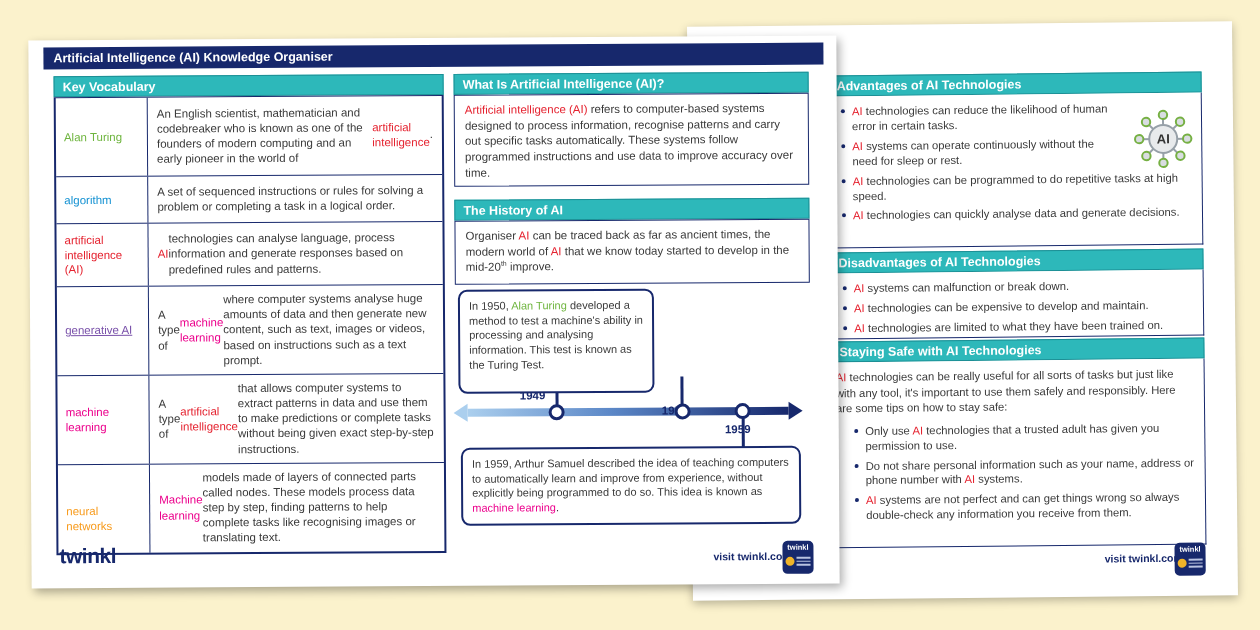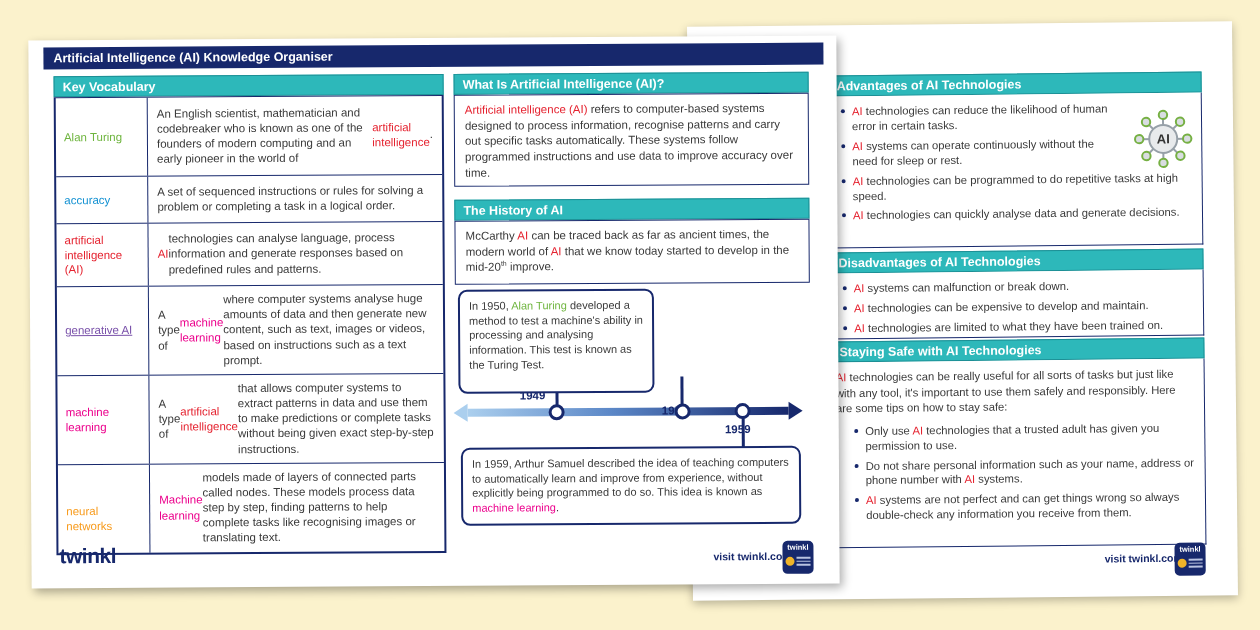--- a/index.html
+++ b/index.html
@@ -218,21 +218,21 @@
             </div>
             <div class="vdef">
               <span>An English scientist, mathematician and codebreaker who is known as one of the founders of modern computing and an early pioneer in the world of </span>
               <span style="color: rgb(229, 35, 48);">artificial intelligence</span>
               <span>.</span>
             </div>
           </div>
 
           <div class="vrow">
             <div class="vterm">
-              <span style="color: rgb(19, 145, 210);">accuracy</span>
+              <span style="color: rgb(19, 145, 210);">algorithm</span>
             </div>
             <div class="vdef">
               <span>A set of sequenced instructions or rules for solving a problem or completing a task in a logical order.</span>
             </div>
           </div>
 
           <div class="vrow">
             <div class="vterm">
               <span style="color: rgb(229, 35, 48);">artificial intelligence (AI)</span>
             </div>
@@ -274,21 +274,21 @@
             </div>
           </div>
         </div>
     </div>
 
     <div class="midcol">
       <div class="sec-head">What Is Artificial Intelligence (AI)?</div>
       <div class="box box-what"><span style="color: rgb(229, 35, 48);">Artificial intelligence (AI)</span><span> refers to computer-based systems designed to process information, recognise patterns and carry out specific tasks automatically. These systems follow programmed instructions and use data to improve accuracy over time.</span></div>
       <div class="gap"></div>
       <div class="sec-head">The History of AI</div>
-      <div class="box box-hist"><span>McCarthy </span><span style="color: rgb(229, 35, 48);">AI</span><span> can be traced back as far as ancient times, the modern world of </span><span style="color: rgb(229, 35, 48);">AI</span><span> that we know today started to develop in the mid-20</span><sup>th</sup><span> improve.</span></div>
+      <div class="box box-hist"><span>Organiser </span><span style="color: rgb(229, 35, 48);">AI</span><span> can be traced back as far as ancient times, the modern world of </span><span style="color: rgb(229, 35, 48);">AI</span><span> that we know today started to develop in the mid-20</span><sup>th</sup><span> improve.</span></div>
     </div>
 
     <div class="tl-box" id="tl1950"><span>In 1950, </span><span style="color: rgb(111, 181, 63);">Alan Turing</span><span> developed a method to test a machine's ability in processing and analysing information. This test is known as the Turing Test.</span></div>
     <div class="tl-box" id="tl1959"><span>In 1959, Arthur Samuel described the idea of teaching computers to automatically learn and improve from experience, without explicitly being programmed to do so. This idea is known as </span><span style="color: rgb(236, 0, 140);">machine learning</span><span>.</span></div>
 
     <div class="tl-tail" id="tail1950"></div>
     <div class="tl-tail" id="tail1955"></div>
     <div class="tl-tail" id="tail1959"></div>
 
     <div class="tl-arrow-left"></div>

